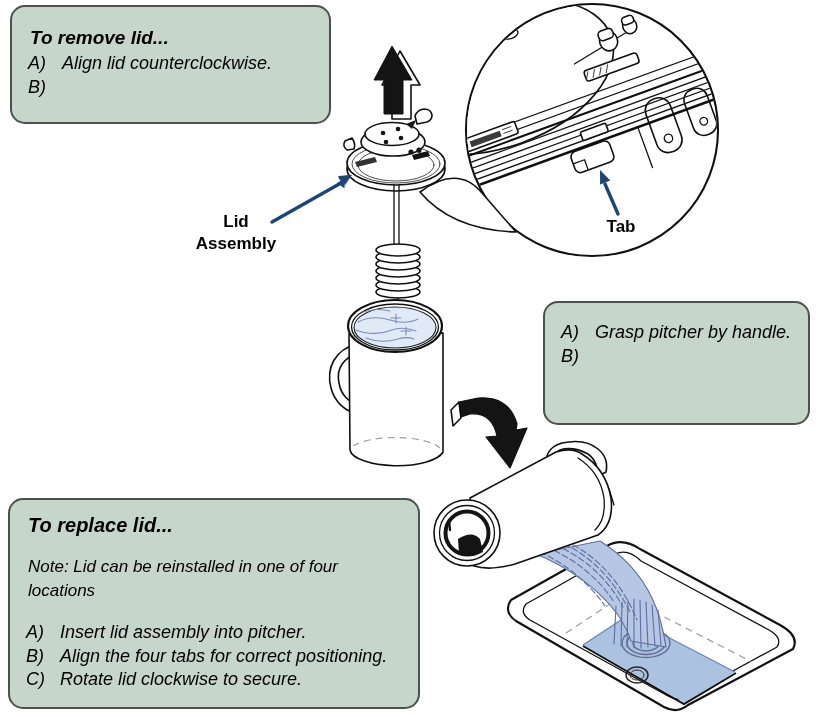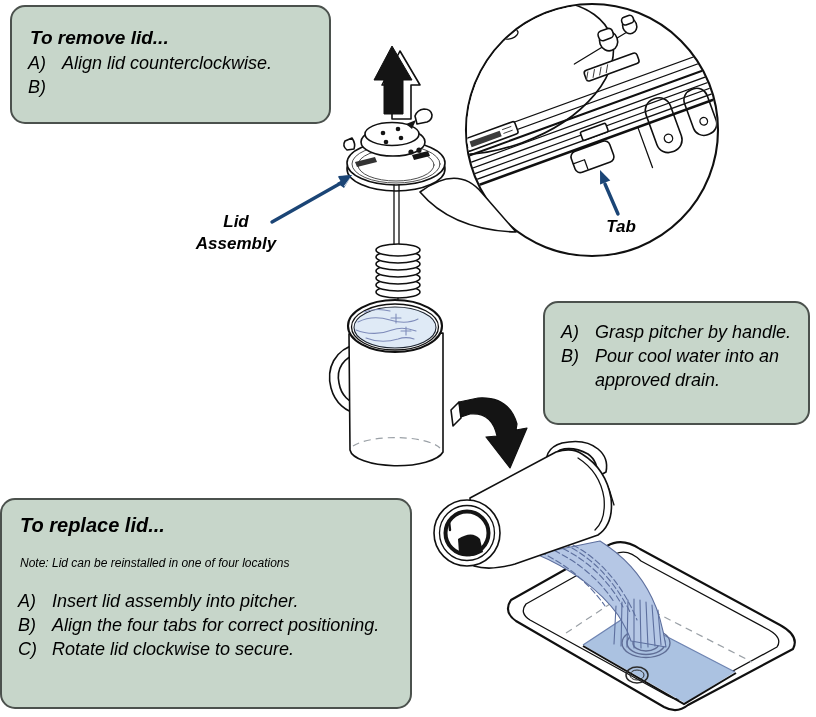--- a/index.html
+++ b/index.html
@@ -28,25 +28,25 @@
   
   .callout{position:absolute;box-sizing:border-box;
            background:var(--callout-bg,#c7d6ca);
            border:2px solid var(--callout-border,#4b514d);
            border-radius:15px;font-style:italic;padding:18px 13px 8px 16px;}
   .c-title{font-weight:bold;font-size:19px;margin:2px 0 3px 2px;}
   .c-step{display:flex;font-size:18px;line-height:1.33;}
   .c-key{flex:0 0 34px;}
   .c-text{flex:1;}
   #callout-replace .c-title{font-size:20px;}
-  .c-note{font-size:12px;line-height:1.4;margin-top:18px;margin-left:2px;}
+  .c-note{font-size:17px;line-height:1.4;margin-top:18px;margin-left:2px;}
   .c-note-indent{padding-left:44px;}
   #callout-replace .steps{margin-top:18px;}
 
-  .diagram-label{position:absolute;font-weight:bold;font-style:italic;font-size:17px;
+  .diagram-label{position:absolute;font-weight:bold;font-size:17px;
                  line-height:1.32;text-align:center;white-space:pre-line;}
 </style>
 </head>
 <body>
 
 <div class="stage">
 
   <svg width="816" height="717" viewBox="0 0 816 717">
     <defs>
       <clipPath id="detailClip">
@@ -257,25 +257,24 @@
     </div>
   </div>
 
   <div class="callout" id="callout-drain" style="left:543px;top:301px;width:267px;height:124px;">
     <div class="c-step">
       <span class="c-key">A)</span>
       <span class="c-text">Grasp pitcher by handle.</span>
     </div>
     <div class="c-step">
       <span class="c-key">B)</span>
-      <span class="c-text">Pour cool water into an approved drain.</span>
     </div>
   </div>
 
-  <div class="callout" id="callout-replace" style="left:0;top:498px;width:412px;height:211px;padding:12px 10px 10px 16px;">
+  <div class="callout" id="callout-replace" style="left:8px;top:498px;width:412px;height:211px;padding:12px 10px 10px 16px;">
     <div class="c-title">To replace lid...</div>
     <div class="c-note">
       <div>Note: Lid can be reinstalled in one of four locations</div>
     </div>
     <div class="steps">
       <div class="c-step">
         <span class="c-key">A)</span>
         <span class="c-text">Insert lid assembly into pitcher.</span>
       </div>
       <div class="c-step">

